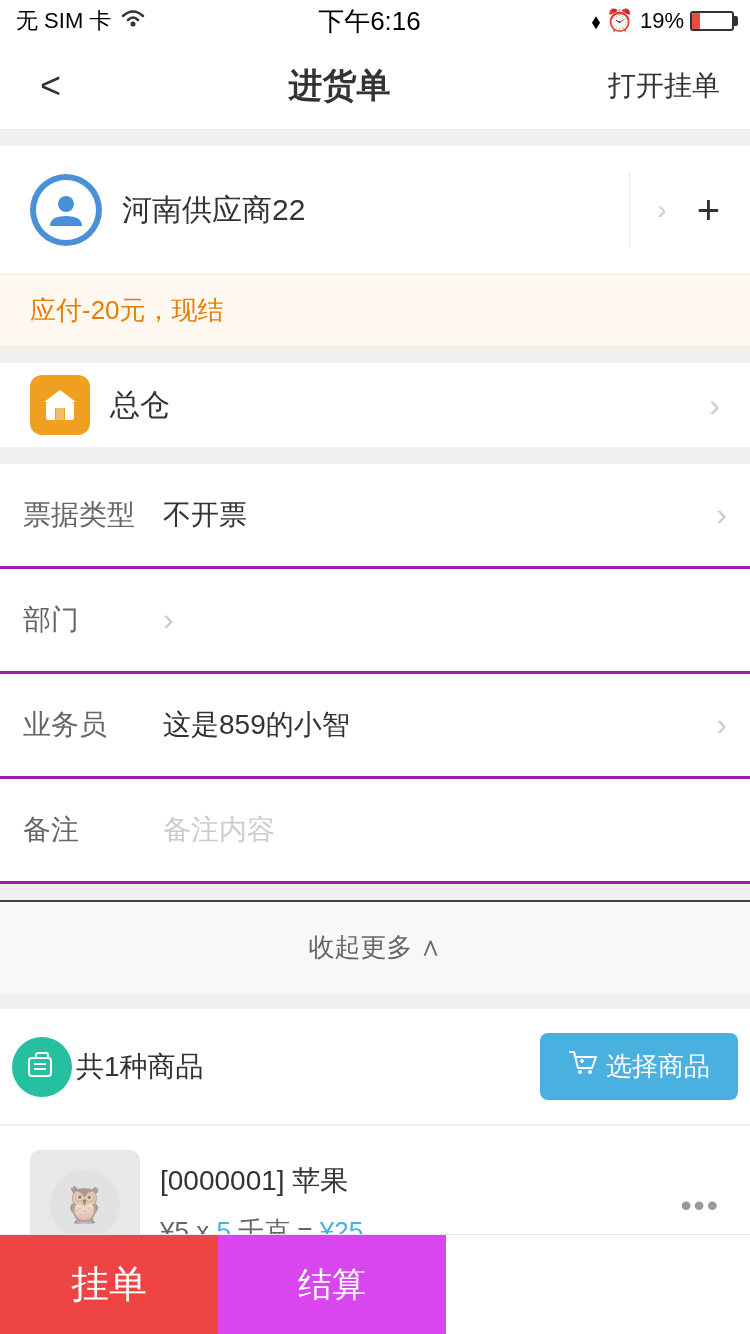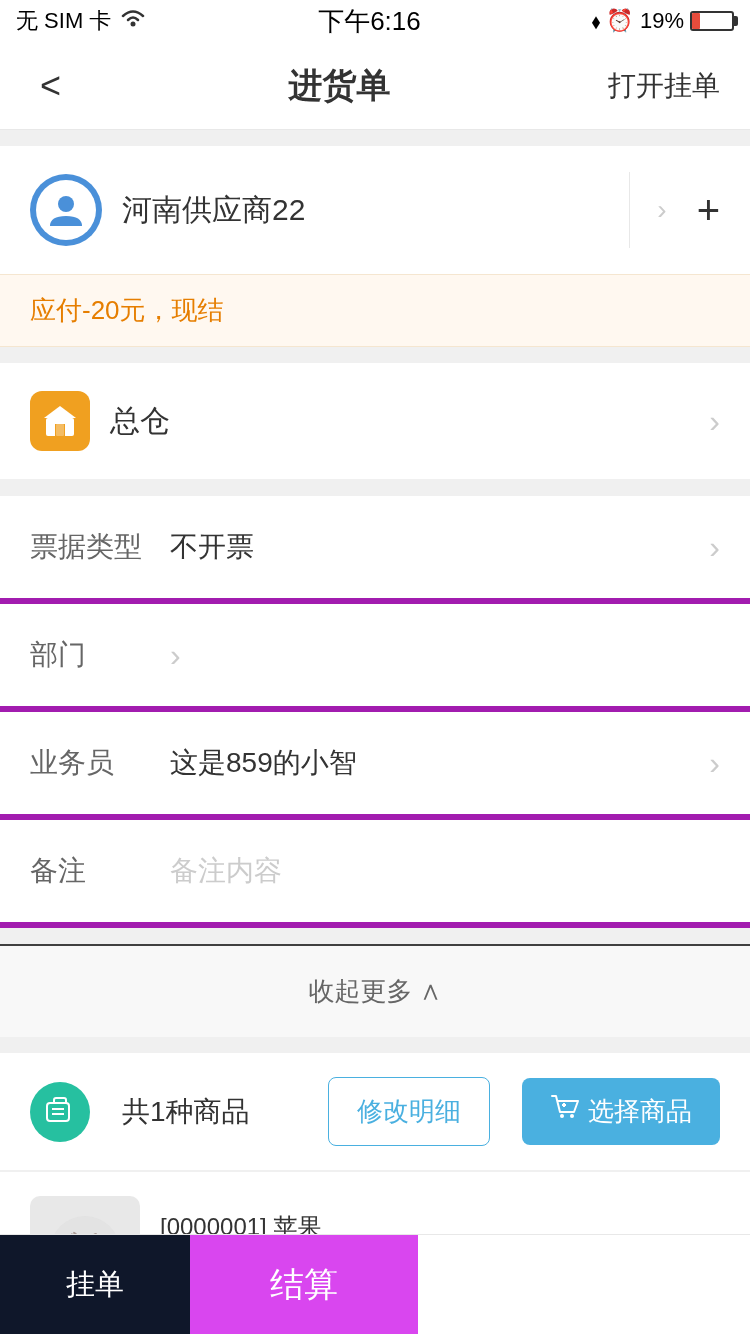--- a/index.html
+++ b/index.html
@@ -112,41 +112,41 @@
       font-size: 26px;
       color: #e67e00;
       border-top: 1px solid #f5e6d0;
       border-bottom: 1px solid #f5e6d0;
     }
 
     
     .warehouse-row {
       display: flex;
       align-items: center;
-      padding: 28px 30px;
+      padding: 12px 30px;
       background: #fff;
       border-bottom: 1px solid #f0f0f0;
     }
     .warehouse-icon {
       width: 60px; height: 60px; border-radius: 12px; background: #f0a020;
       display: flex; align-items: center; justify-content: center;
       margin-right: 20px; font-size: 34px; color: #fff;
     }
     .warehouse-name {
       flex: 1; font-size: 30px; color: #333;
     }
     .row-chevron { color: #ccc; font-size: 32px; }
 
     
     .form-row {
       display: flex;
-      align-items: flex-end;
-      padding: 32px 30px;
-      background: #fff;
-      border-bottom: 6px solid #a21caf;
+      align-items: flex-start;
+      padding: 32px 23px;
+      background: #fff;
+      border-bottom: 3px solid #a21caf;
     }
     .form-label {
       font-size: 28px;
       color: #666;
       width: 140px;
       flex-shrink: 0;
     }
     .form-value {
       flex: 1;
       font-size: 28px;
@@ -163,45 +163,45 @@
       padding: 28px 0;
       font-size: 26px;
       color: #666;
       border-top: 2px solid #404040;
     }
 
     
     .product-header {
       display: flex;
       align-items: center;
-      padding: 24px 30px;
+      padding: 24px 12px;
       background: #fff;
       margin-top: 16px;
-      gap: 32px;
+      gap: 4px;
     }
     .product-count-icon {
       width: 60px; height: 60px; border-radius: 50%; background: #26c0a0;
       display: flex; align-items: center; justify-content: center;
       font-size: 30px; color: #fff; flex-shrink: 0;
     }
     .product-count-text {
       flex: 1;
       font-size: 28px;
       color: #333;
     }
     .btn-modify {
       border: 1px solid #4ab0e0; color: #4ab0e0;
       background: #fff; border-radius: 8px;
       padding: 16px 28px; font-size: 26px; cursor: pointer;
     }
     .btn-select {
       background: #4ab0e0; color: #fff;
       border: none; border-radius: 8px;
       padding: 16px 28px; font-size: 26px; cursor: pointer;
-      display: flex; align-items: flex-start; gap: 8px;
+      display: flex; align-items: center; gap: 8px;
     }
 
     
     .product-item {
       background: #fff;
       margin-top: 2px;
       display: flex;
       align-items: center;
       padding: 24px 30px;
       gap: 20px;
@@ -212,21 +212,21 @@
       display: flex; align-items: center; justify-content: center;
       overflow: hidden;
     }
     .product-thumb-inner {
       width: 80px; height: 80px; opacity: 0.5;
     }
     .product-info {
       flex: 1;
     }
     .product-name {
-      font-size: 24px; color: #333; margin-bottom: 14px;
+      font-size: 28px; color: #333; margin-bottom: 14px;
     }
     .product-price-row {
       font-size: 26px; color: #666;
     }
     .price-blue { color: #4ab0e0; }
     .product-more {
       color: #999; font-size: 32px; letter-spacing: 2px;
     }
 
     
@@ -245,22 +245,22 @@
       justify-content: center;
       padding: 0 30px;
     }
     .total-line {
       display: flex; align-items: baseline; gap: 10px;
     }
     .total-label { font-size: 26px; color: #333; }
     .total-amount { font-size: 36px; font-weight: 600; color: #333; }
     .total-count { font-size: 22px; color: #999; margin-top: 4px; }
     .btn-hang {
-      width: 190px; background: #0f172a; color: #fff;
-      border: none; font-size: 29px; cursor: pointer;
+      width: 218px; background: #ef4444; color: #fff;
+      border: none; font-size: 38px; cursor: pointer;
     }
     .btn-settle {
       width: 228px; background: #d946ef; color: #fff;
       border: none; font-size: 34px; cursor: pointer;
     }
 
     .spacer { height: 120px; }
   </style>
 </head>
 <body>
@@ -359,21 +359,20 @@
 <div class="product-header">
   <div class="product-count-icon">
     <svg width="34" height="34" viewBox="0 0 34 34" fill="white">
       <rect x="4" y="8" width="22" height="18" rx="3" stroke="white" stroke-width="2" fill="none"></rect>
       <path d="M11 8 L11 5 Q11 3 13 3 L21 3 Q23 3 23 5 L23 8" stroke="white" stroke-width="2" fill="none"></path>
       <line x1="9" y1="14" x2="21" y2="14" stroke="white" stroke-width="2"></line>
       <line x1="9" y1="19" x2="21" y2="19" stroke="white" stroke-width="2"></line>
     </svg>
   </div>
   <span class="product-count-text">共1种商品</span>
-  <button class="btn-modify">修改明细</button>
   <button class="btn-select">
     <span>
       <svg width="30" height="26" viewBox="0 0 30 26" fill="white">
         <path d="M2 2 L6 2 L10 18 L24 18 L28 7 L8 7" stroke="white" stroke-width="2" fill="none" stroke-linecap="round" stroke-linejoin="round"></path>
         <circle cx="12" cy="22" r="2" fill="white"></circle>
         <circle cx="22" cy="22" r="2" fill="white"></circle>
         <line x1="14" y1="13" x2="14" y2="9" stroke="white" stroke-width="2"></line>
         <line x1="12" y1="11" x2="16" y2="11" stroke="white" stroke-width="2"></line>
       </svg>
     </span>

